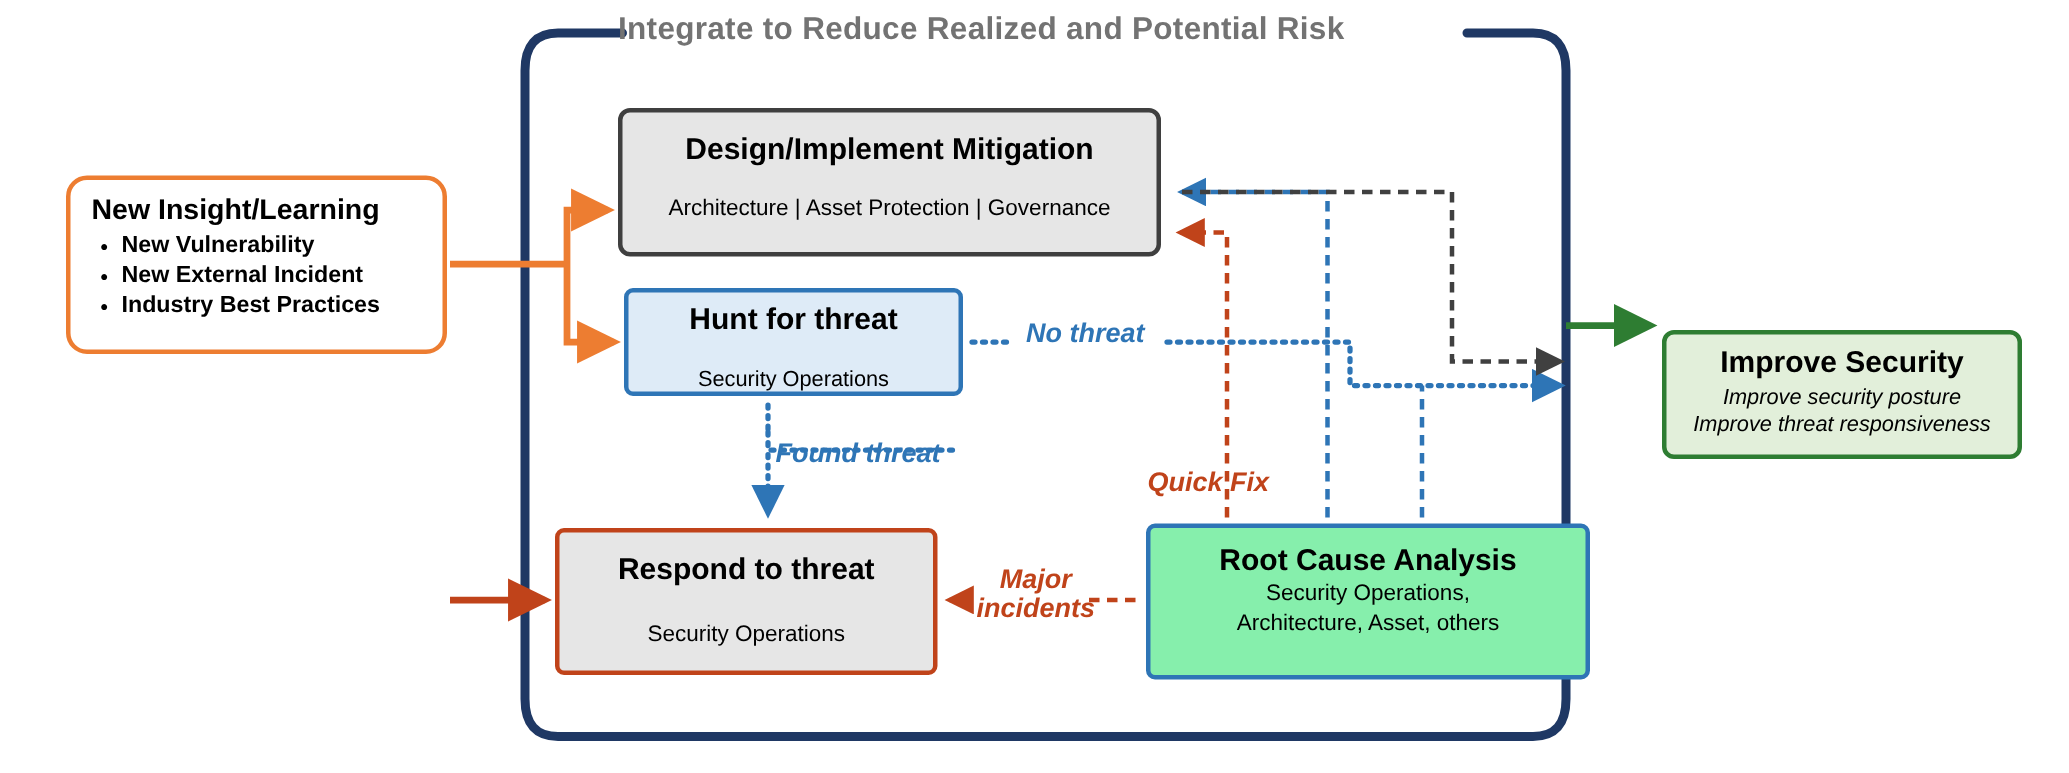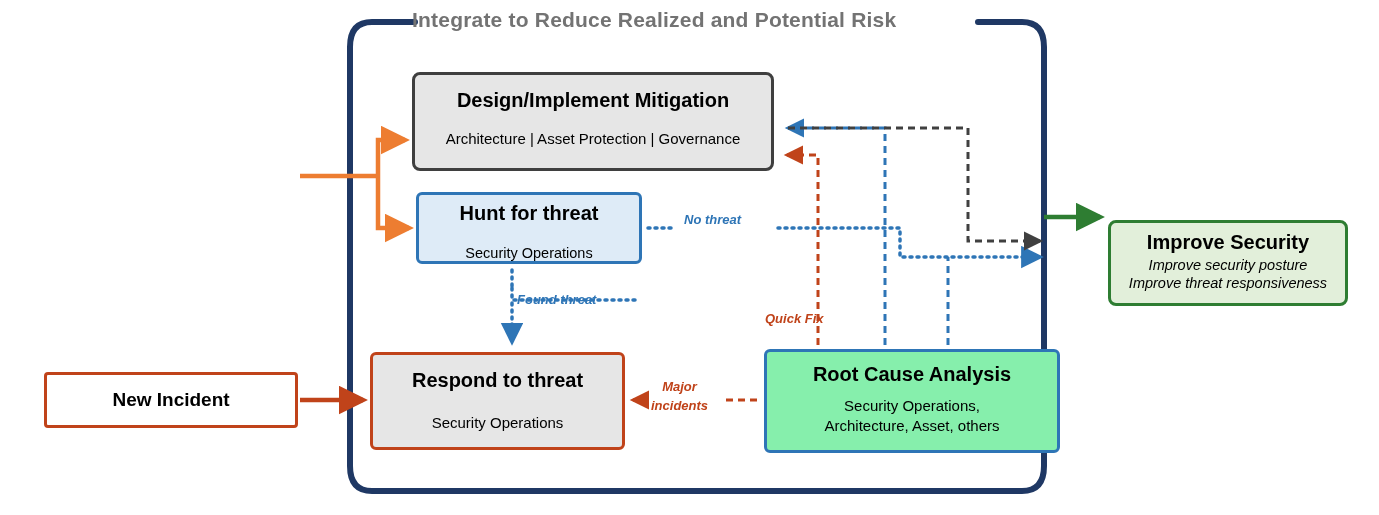--- a/index.html
+++ b/index.html
@@ -176,21 +176,21 @@
     padding-top: 11px;
   }
   .rca-title {
     font-size: 20px;
     font-weight: bold;
     color: #000;
   }
   .rca-sub {
     font-size: 15px;
     color: #000;
-    margin-top: 10px;
+    margin-top: 0;
     line-height: 20px;
   }
   .improve-box {
     left: 1108px;
     top: 220px;
     width: 240px;
     height: 86px;
     border: 3px solid #2E7D32;
     border-radius: 8px;
     background: #E2EFDA;
@@ -205,21 +205,21 @@
   .improve-sub {
     font-size: 14.5px;
     font-style: italic;
     color: #000;
     line-height: 18px;
     margin-top: 2px;
   }
   
   .edge-label {
     position: absolute;
-    font-size: 13px;
+    font-size: 18px;
     font-weight: bold;
     font-style: italic;
     white-space: nowrap;
   }
   .lbl-no-threat { left: 684px; top: 212px; color: #2E75B6; }
   .lbl-found-threat { left: 517px; top: 292px; color: #2E75B6; }
   .lbl-quick-fix { left: 765px; top: 311px; color: #C0431A; text-align: center; }
   .lbl-major { left: 651px; top: 377px; color: #C0431A; text-align: center; line-height: 19px; }
 </style>
 </head>
@@ -270,24 +270,29 @@
     <path d="M 885 345 L 885 128 L 788 128" fill="none" stroke="#2E75B6" stroke-width="3" stroke-dasharray="7,5" marker-end="url(#arrowBlue)"></path>
     <path d="M 948 345 L 948 257" fill="none" stroke="#2E75B6" stroke-width="3" stroke-dasharray="7,5"></path>
 
     <path d="M 788 128 L 968 128 L 968 241 L 1040 241" fill="none" stroke="#404040" stroke-width="3" stroke-dasharray="7,5" marker-end="url(#arrowGray)"></path>
 
     <path d="M 1044 217 L 1100 217" fill="none" stroke="#2E7D32" stroke-width="4.5" marker-end="url(#arrowGreen)"></path>
   </svg>
 
   <div class="container-title">Integrate to Reduce Realized and Potential Risk</div>
 
-
-  <div class="box incident-box">
-    <div class="incident-label">New Incident</div>
-  </div>
+  <div class="box insight-box">
+    <div class="insight-title">New Insight/Learning</div>
+    <ul class="insight-list">
+      <li>New Vulnerability</li>
+      <li>New External Incident</li>
+      <li>Industry Best Practices</li>
+    </ul>
+  </div>
+
 
   <div class="box mitigation-box">
     <div class="mitigation-title">Design/Implement Mitigation</div>
     <div class="mitigation-sub">Architecture | Asset Protection | Governance</div>
   </div>
 
   <div class="box hunt-box">
     <div class="hunt-title">Hunt for threat</div>
     <div class="hunt-sub">Security Operations</div>
   </div>

